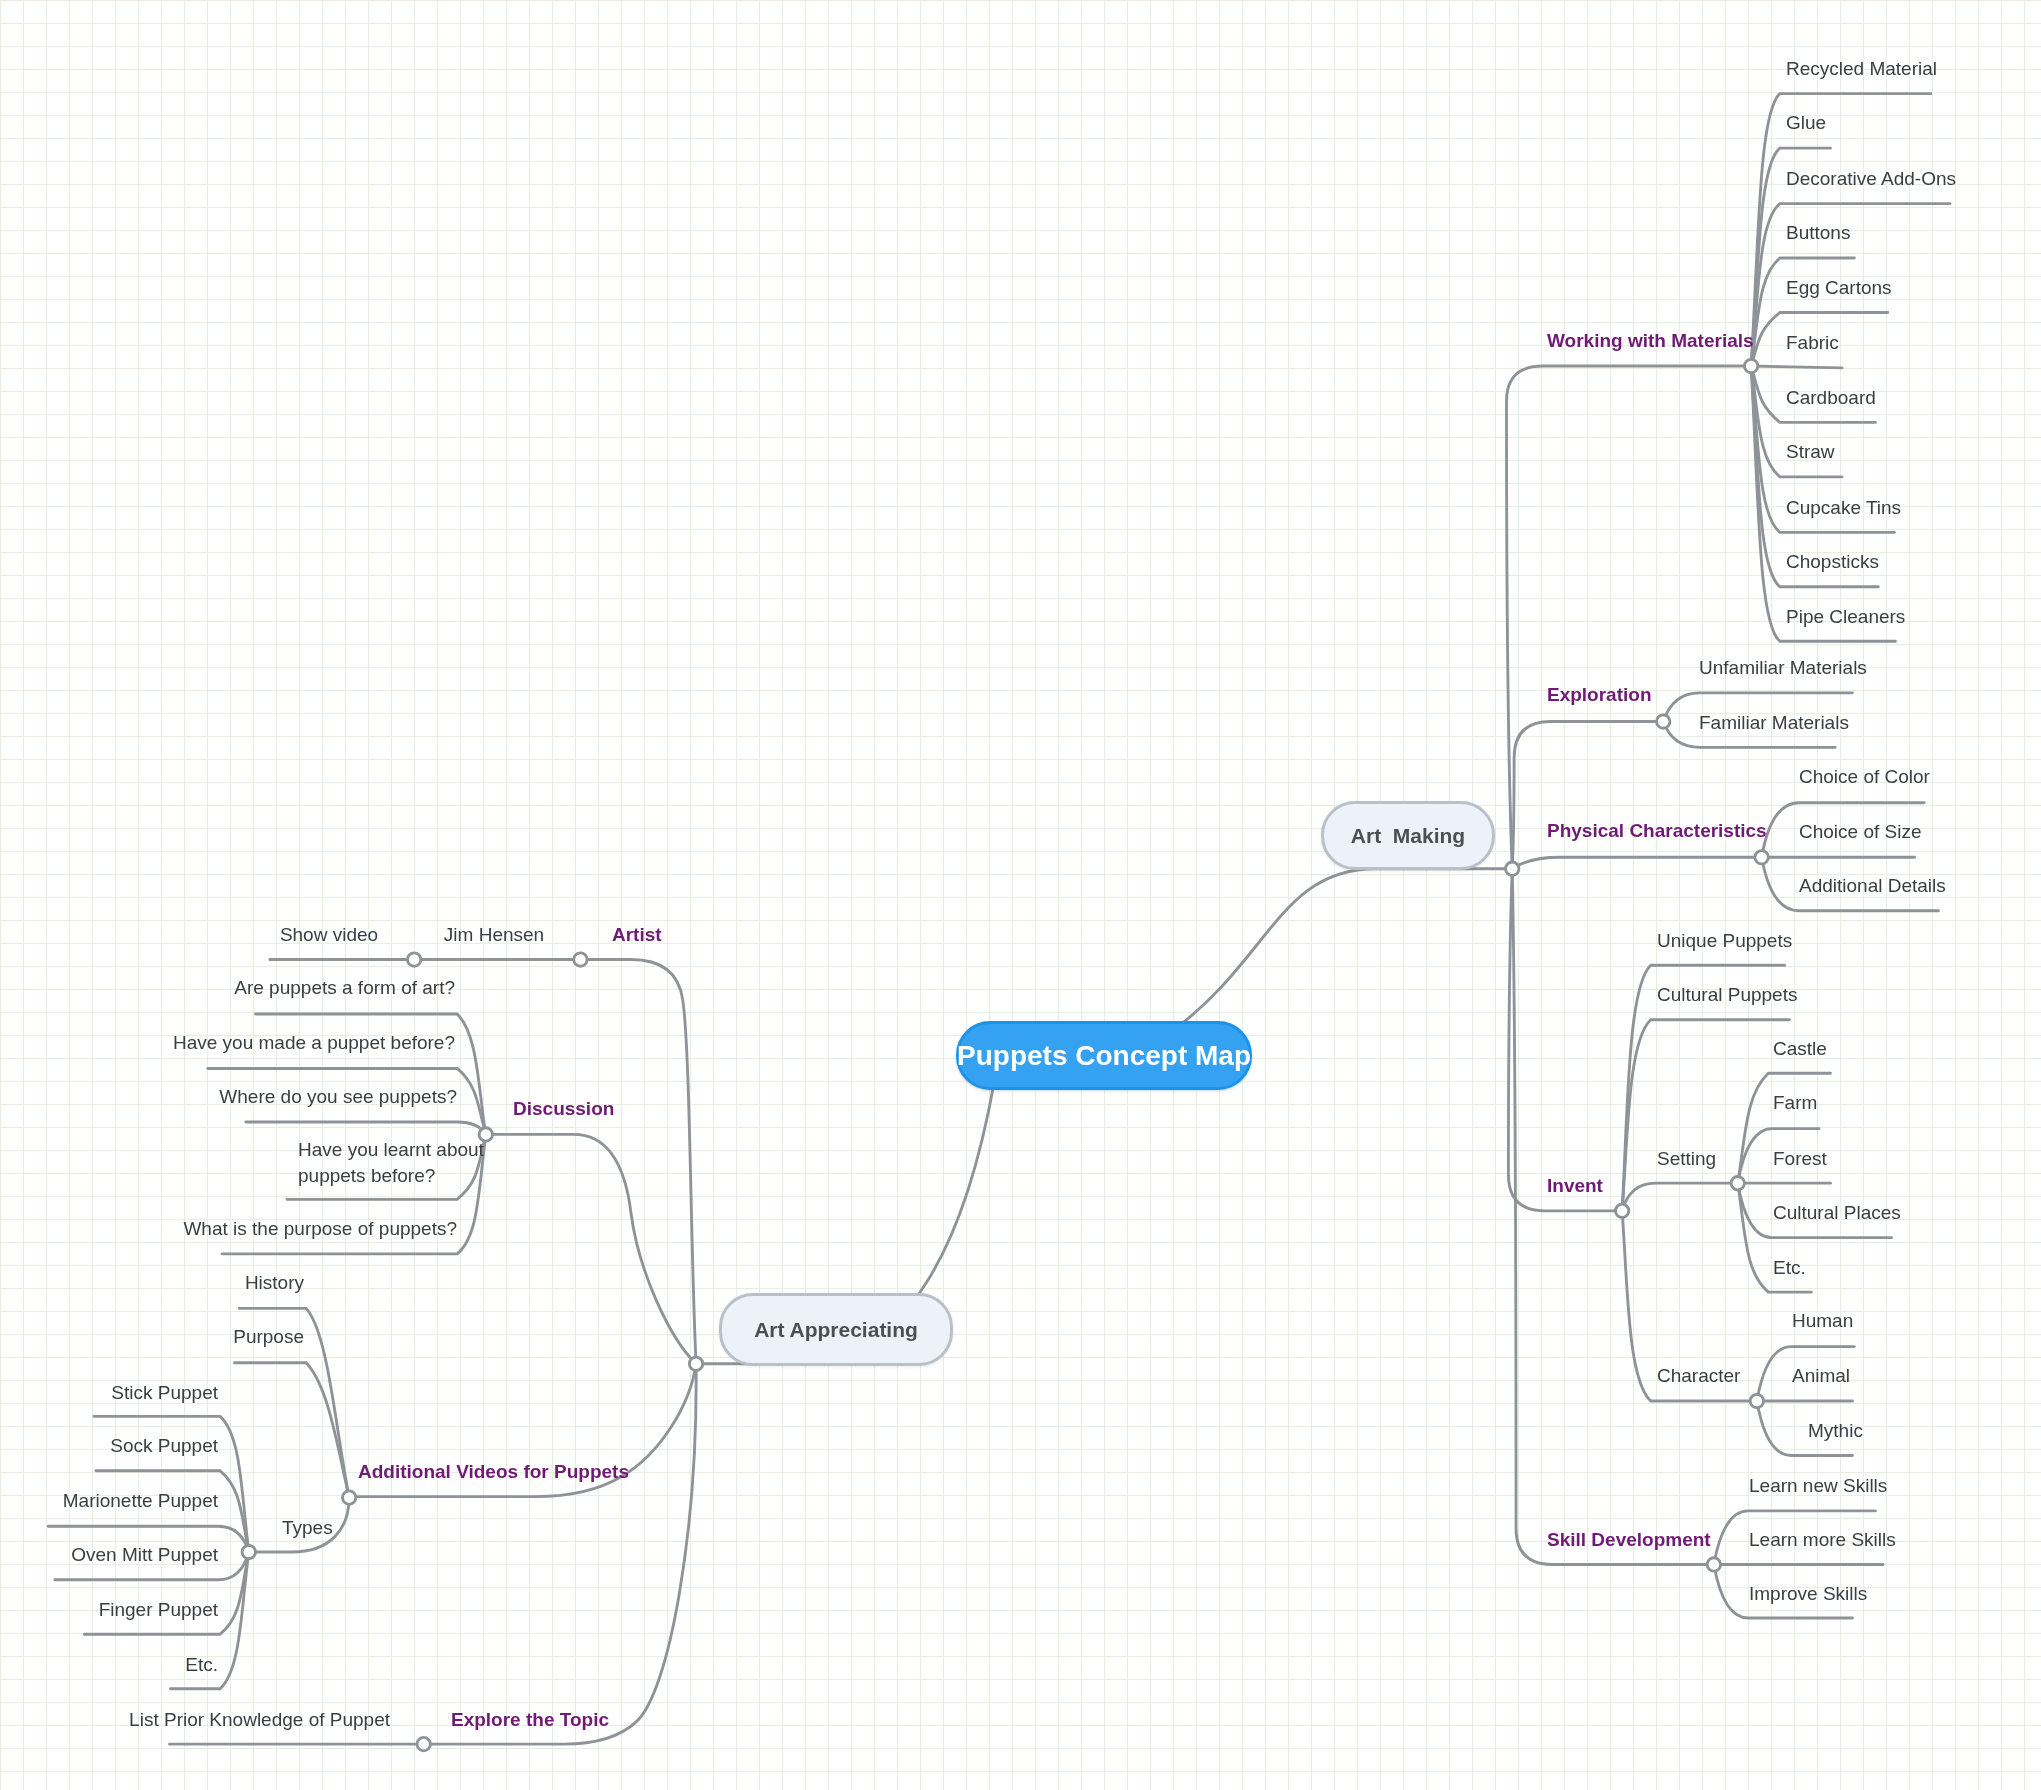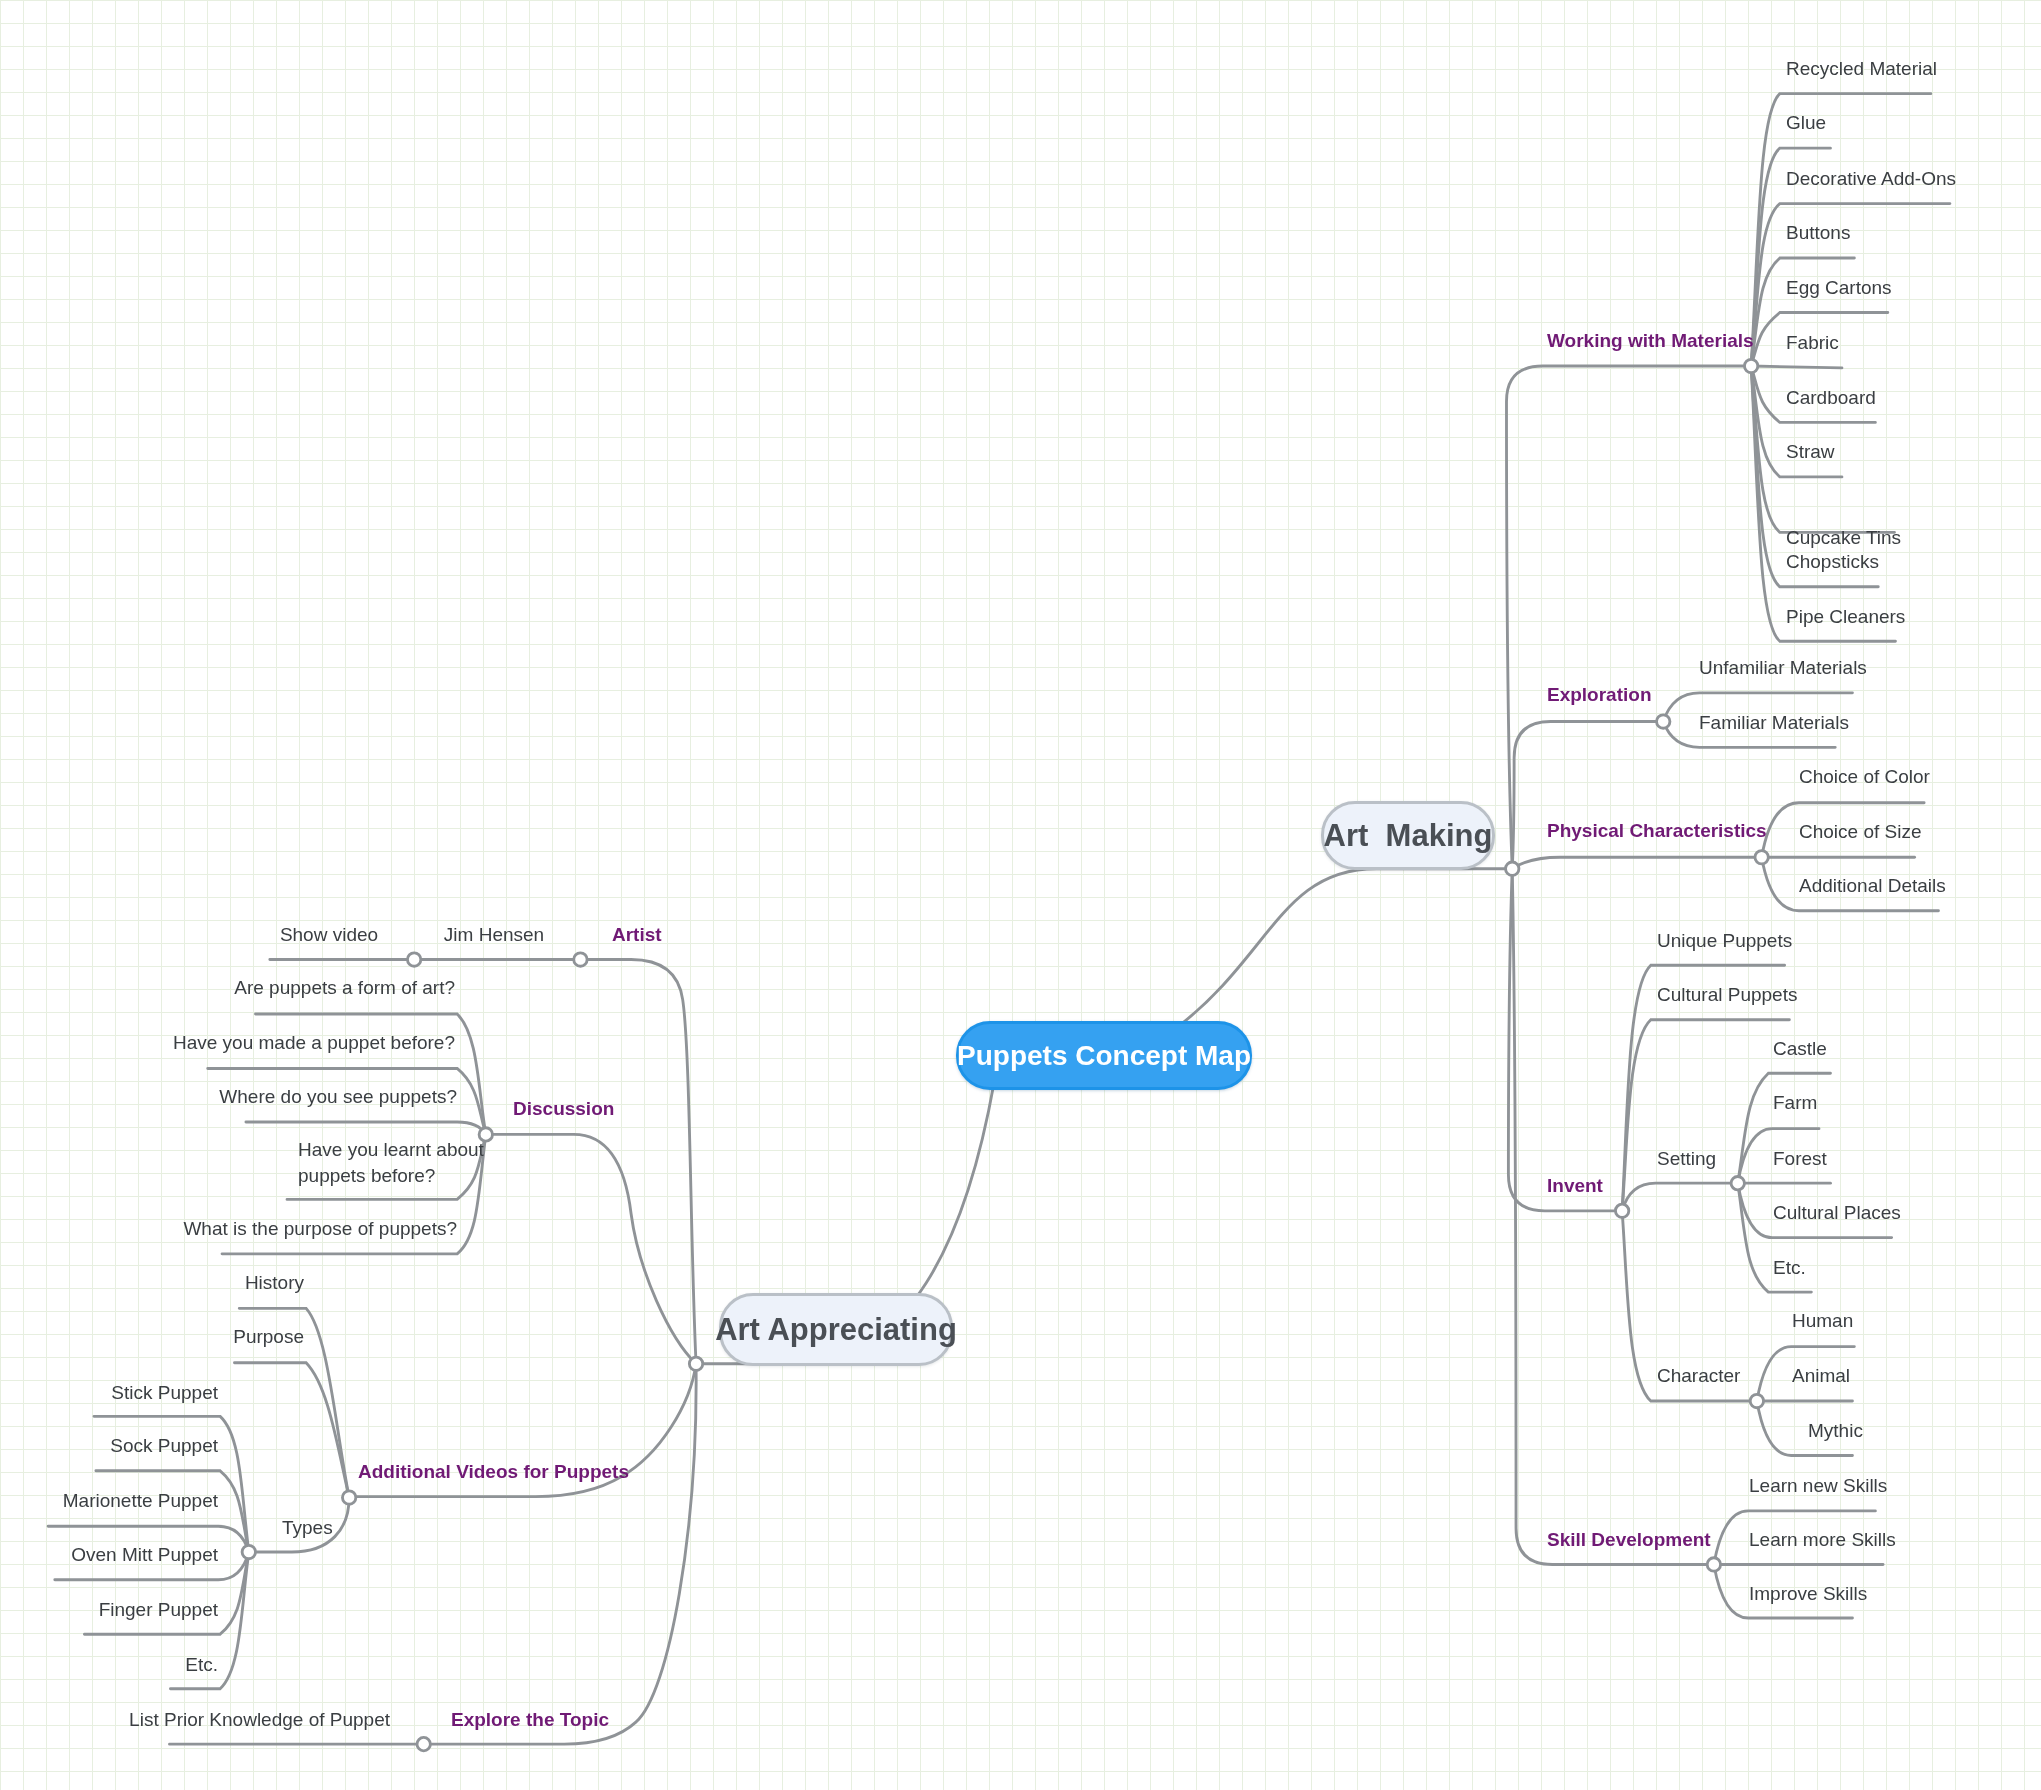--- a/index.html
+++ b/index.html
@@ -19,21 +19,21 @@
   .lbl{
     position:absolute;font-size:19px;color:#3a3e42;line-height:26px;
     white-space:pre-line;transform:translate(0,-50%);z-index:3;
   }
   .c{transform:translate(-50%,-50%);text-align:center;}
   .r{transform:translate(-100%,-50%);text-align:right;}
   .b{font-weight:bold;color:#701a75;}
   .pill{
     position:absolute;z-index:4;display:flex;align-items:center;justify-content:center;
     background:#edf2fa;border:3.8px solid #bac0c7;border-radius:34px;
-    font-size:31px;font-weight:bold;color:#4a4f55;white-space:pre;
+    font-size:21px;font-weight:bold;color:#4a4f55;white-space:pre;
     box-shadow:0 1px 2.9px rgba(60,70,80,0.12);
   }
   .root{
     position:absolute;z-index:4;display:flex;align-items:center;justify-content:center;
     background:#35a1f1;border:3.8px solid #1d93e8;border-radius:34px;
     font-size:28px;font-weight:bold;color:#ffffff;white-space:pre;
     box-shadow:0 1px 2.9px rgba(40,90,140,0.25);
   }
 </style>
 </head>
@@ -139,21 +139,21 @@
 
 <div class="lbl b" style="left:1547px;top:341px;">Working with Materials</div>
 <div class="lbl" style="left:1786px;top:69px;">Recycled Material</div>
 <div class="lbl" style="left:1786px;top:123px;">Glue</div>
 <div class="lbl" style="left:1786px;top:179px;">Decorative Add-Ons</div>
 <div class="lbl" style="left:1786px;top:233px;">Buttons</div>
 <div class="lbl" style="left:1786px;top:288px;">Egg Cartons</div>
 <div class="lbl" style="left:1786px;top:343px;">Fabric</div>
 <div class="lbl" style="left:1786px;top:398px;">Cardboard</div>
 <div class="lbl" style="left:1786px;top:452px;">Straw</div>
-<div class="lbl" style="left:1786px;top:508px;margin-top:30px;">Cupcake Tins</div>
+<div class="lbl" style="left:1786px;top:508px;">Cupcake Tins</div>
 <div class="lbl" style="left:1786px;top:562px;">Chopsticks</div>
 <div class="lbl" style="left:1786px;top:617px;">Pipe Cleaners</div>
 
 <div class="lbl b" style="left:1547px;top:695px;">Exploration</div>
 <div class="lbl" style="left:1699px;top:668px;">Unfamiliar Materials</div>
 <div class="lbl" style="left:1699px;top:723px;">Familiar Materials</div>
 
 <div class="lbl b" style="left:1547px;top:831px;">Physical Characteristics</div>
 <div class="lbl" style="left:1799px;top:777px;">Choice of Color</div>
 <div class="lbl" style="left:1799px;top:832px;">Choice of Size</div>

